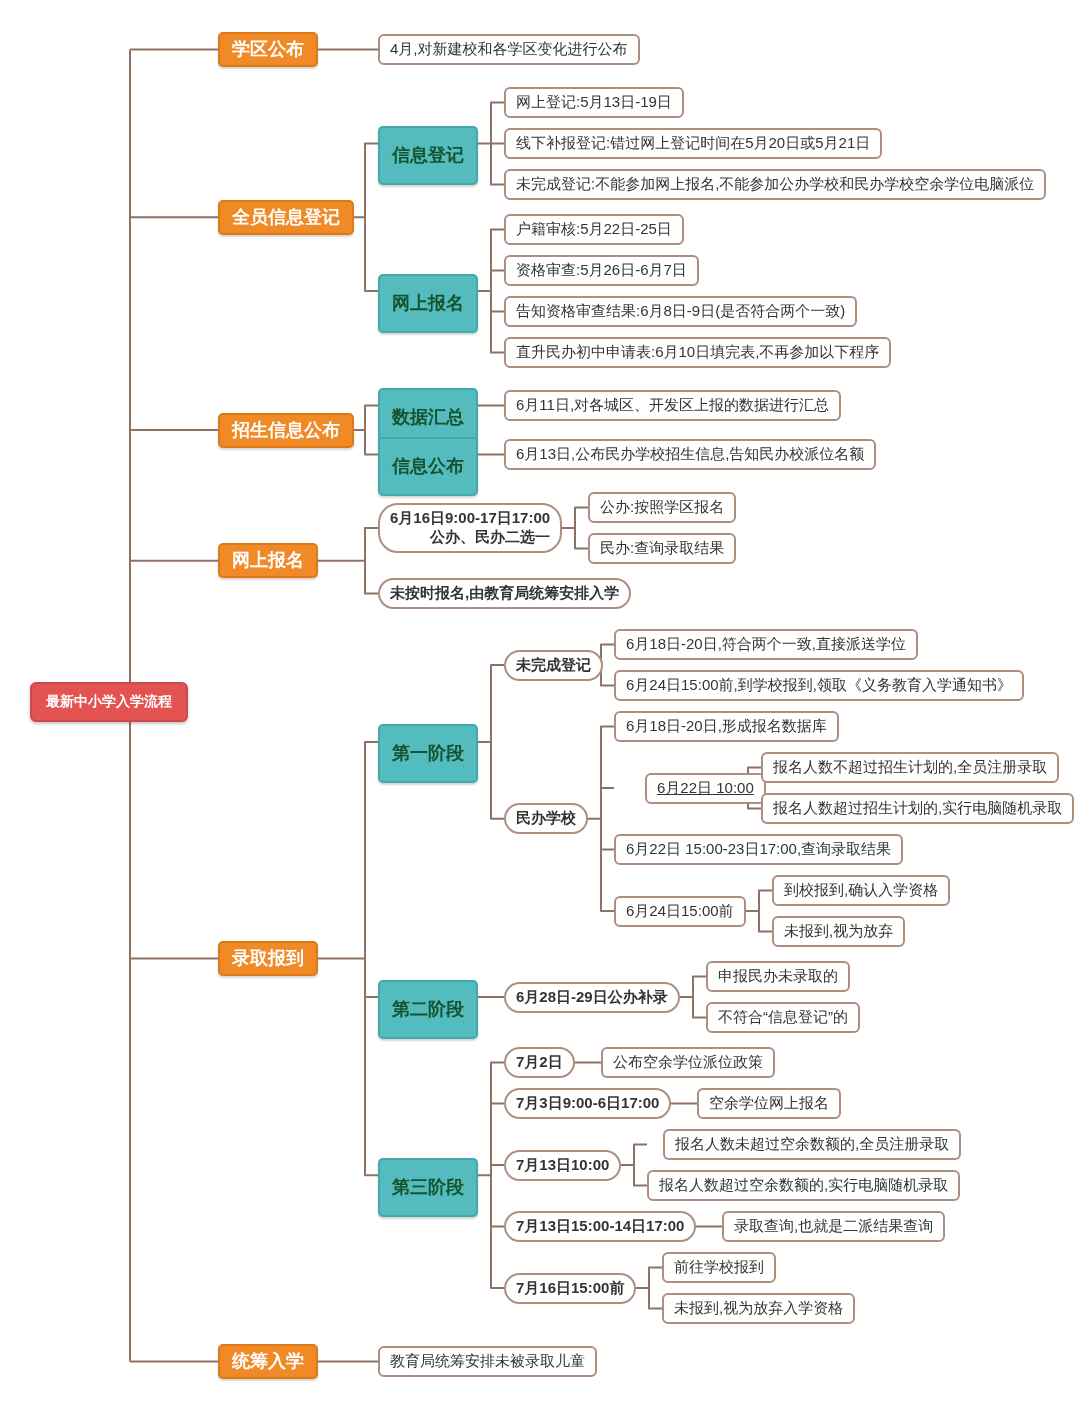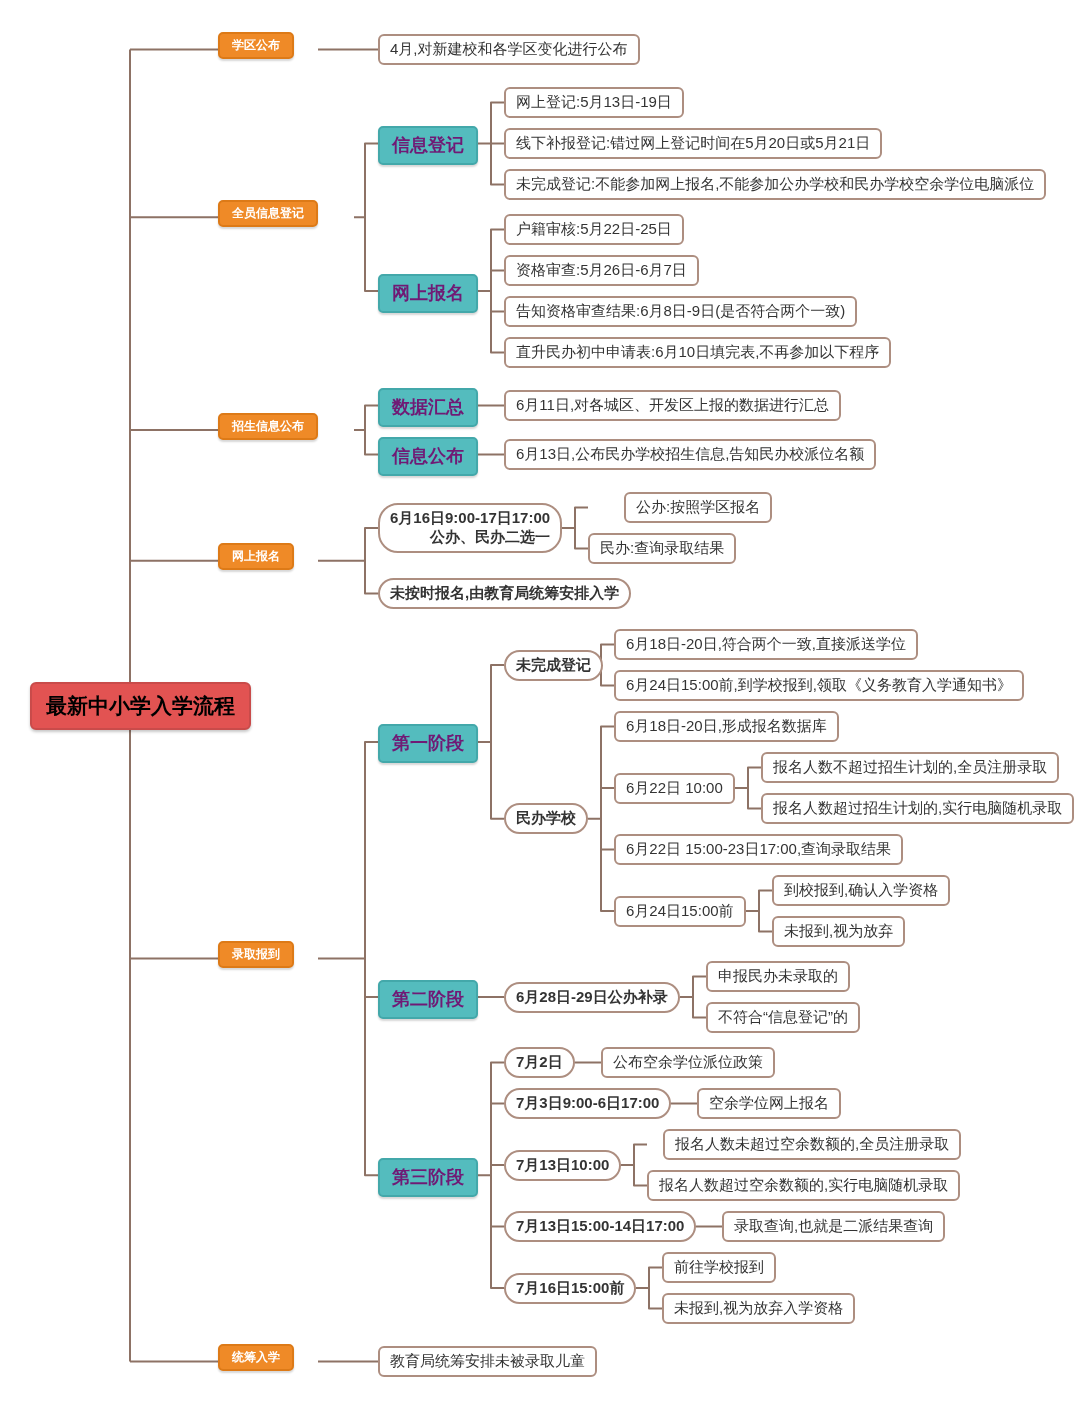--- a/index.html
+++ b/index.html
@@ -3,32 +3,32 @@
 <meta charset="utf-8">
 <style>
   html,body{margin:0;padding:0;background:#ffffff;}
   #canvas{
     position:relative;width:1080px;height:1410px;background:#ffffff;overflow:hidden;
     font-family:"Liberation Sans","DejaVu Sans",sans-serif;
   }
   #connectors{position:absolute;left:0;top:0;z-index:1;}
   .node{position:absolute;box-sizing:border-box;white-space:nowrap;z-index:2;line-height:1.25;}
   .root{
-    background:var(--c-root,#e25352);border:2px solid var(--c-root-b,#c94b4a);color:#000000;
-    font-size:21px;font-weight:bold;padding:9px 14px;border-radius:6px;
+    background:var(--c-root,#e25352);border:2px solid var(--c-root-b,#c94b4a);color:#ffffff;
+    font-size:14px;font-weight:bold;padding:9px 14px;border-radius:6px;
     box-shadow:0 2px 3px rgba(0,0,0,.22);
   }
   .main{
     background:var(--c-main,#ef8a27);border:2px solid var(--c-main-b,#dd7a17);color:#fff;
-    font-size:12px;font-weight:bold;padding:4px 12px;border-radius:5px;
+    font-size:18px;font-weight:bold;padding:4px 12px;border-radius:5px;
     box-shadow:0 2px 2px rgba(0,0,0,.16);
   }
   .sub{
-    background:var(--c-sub,#54bcbe);border:2px solid var(--c-sub-b,#43a8aa);color:#701a75;
-    font-size:18px;font-weight:bold;padding:6px 12px;border-radius:5px;
+    background:var(--c-sub,#54bcbe);border:2px solid var(--c-sub-b,#43a8aa);color:#14532d;
+    font-size:18px;font-weight:bold;padding:16px 12px;border-radius:5px;
     box-shadow:0 2px 2px rgba(0,0,0,.16);
   }
   .leaf,.leafb{
     background:#fff;border:2px solid var(--c-leaf-b,#ad8e80);color:#333;
     font-size:15px;padding:4px 10px;border-radius:6px;
   }
   .leafb{font-weight:bold;text-align:right;border-radius:20px;}
 </style>
 </head>
 <body>
@@ -54,31 +54,31 @@
       <div class="node main" style="left: 218px; top: 413px;">招生信息公布</div>
       <div class="node sub" style="left: 378px; top: 388px;">数据汇总</div>
       <div class="node leaf" style="left: 504px; top: 390px;">6月11日,对各城区、开发区上报的数据进行汇总</div>
       <div class="node sub" style="left: 378px; top: 437px;">信息公布</div>
       <div class="node leaf" style="left: 504px; top: 439px;">6月13日,公布民办学校招生信息,告知民办校派位名额</div>
       <div class="node main" style="left: 218px; top: 543px;">网上报名</div>
       <div class="node leafb" style="left: 378px; top: 503px;">
         <div>6月16日9:00-17日17:00</div>
         <div>公办、民办二选一</div>
       </div>
-      <div class="node leaf" style="left: 588px; top: 492px; margin-left: 36px;">公办:按照学区报名</div>
+      <div class="node leaf" style="left: 588px; top: 492px;">公办:按照学区报名</div>
       <div class="node leaf" style="left: 588px; top: 533px;">民办:查询录取结果</div>
       <div class="node leafb" style="left: 378px; top: 578px;">未按时报名,由教育局统筹安排入学</div>
       <div class="node main" style="left: 218px; top: 941px;">录取报到</div>
       <div class="node sub" style="left: 378px; top: 724px;">第一阶段</div>
       <div class="node leafb" style="left: 504px; top: 650px;">未完成登记</div>
       <div class="node leaf" style="left: 614px; top: 629px;">6月18日-20日,符合两个一致,直接派送学位</div>
       <div class="node leaf" style="left: 614px; top: 670px;">6月24日15:00前,到学校报到,领取《义务教育入学通知书》</div>
       <div class="node leafb" style="left: 504px; top: 803px;">民办学校</div>
       <div class="node leaf" style="left: 614px; top: 711px;">6月18日-20日,形成报名数据库</div>
-      <div class="node leaf" style="left: 614px; top: 773px;">6月22日 10:00</div>
+      <div class="node leaf" style="left: 645px; top: 773px; text-decoration: underline;">6月22日 10:00</div>
       <div class="node leaf" style="left: 761px; top: 752px;">报名人数不超过招生计划的,全员注册录取</div>
       <div class="node leaf" style="left: 761px; top: 793px;">报名人数超过招生计划的,实行电脑随机录取</div>
       <div class="node leaf" style="left: 614px; top: 834px;">6月22日 15:00-23日17:00,查询录取结果</div>
       <div class="node leaf" style="left: 614px; top: 896px;">6月24日15:00前</div>
       <div class="node leaf" style="left: 772px; top: 875px;">到校报到,确认入学资格</div>
       <div class="node leaf" style="left: 772px; top: 916px;">未报到,视为放弃</div>
       <div class="node sub" style="left: 378px; top: 980px;">第二阶段</div>
       <div class="node leafb" style="left: 504px; top: 982px;">6月28日-29日公办补录</div>
       <div class="node leaf" style="left: 706px; top: 961px;">申报民办未录取的</div>
       <div class="node leaf" style="left: 706px; top: 1002px;">不符合“信息登记”的</div>

